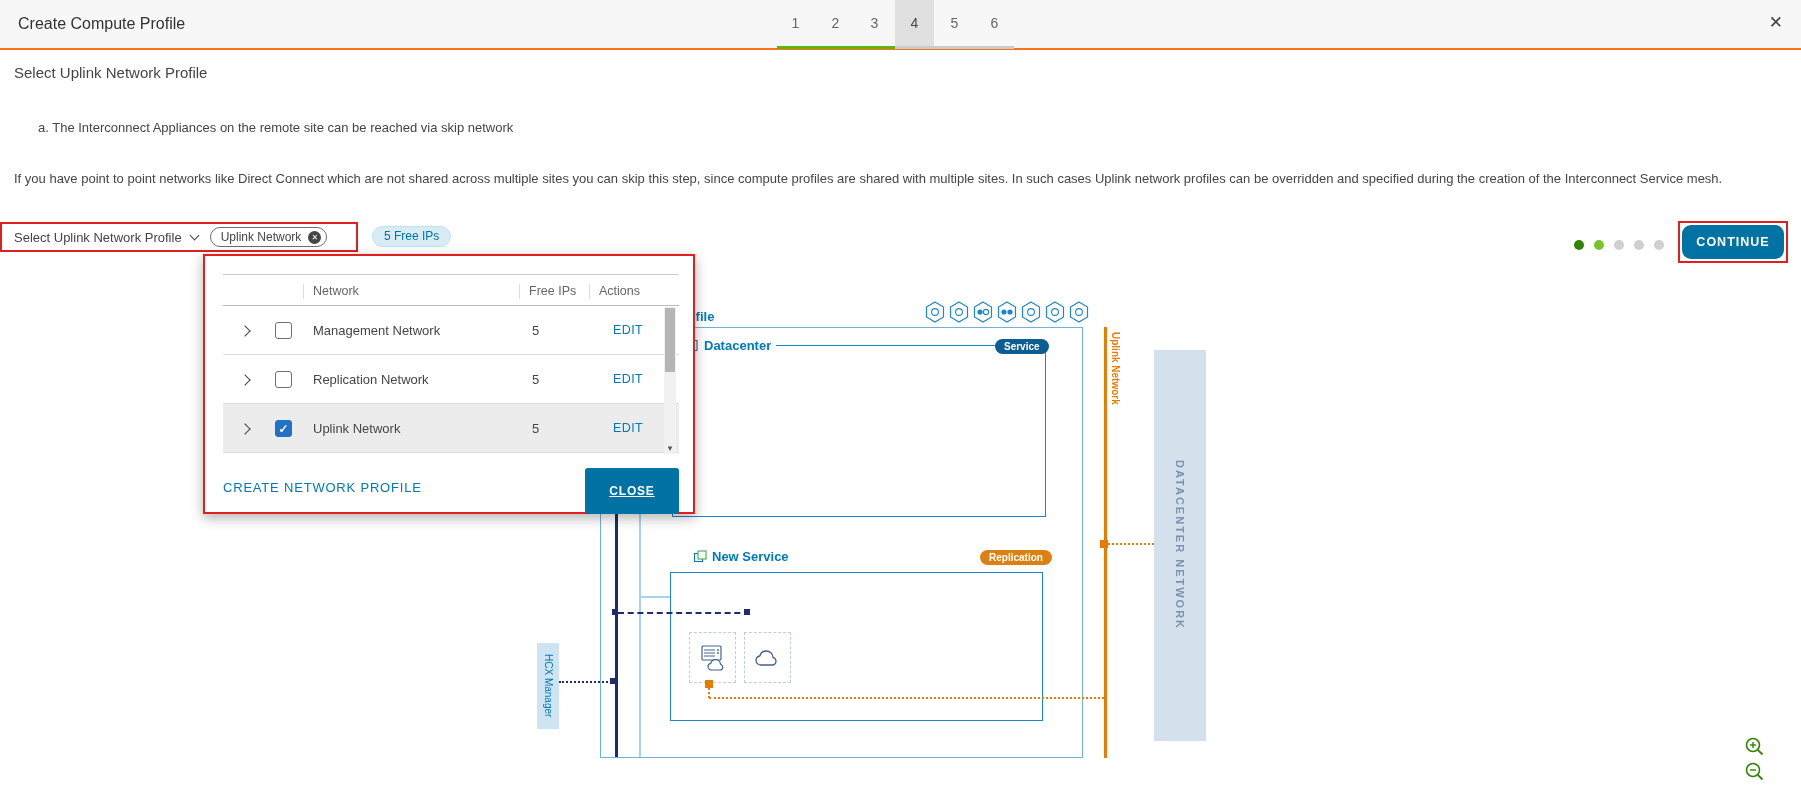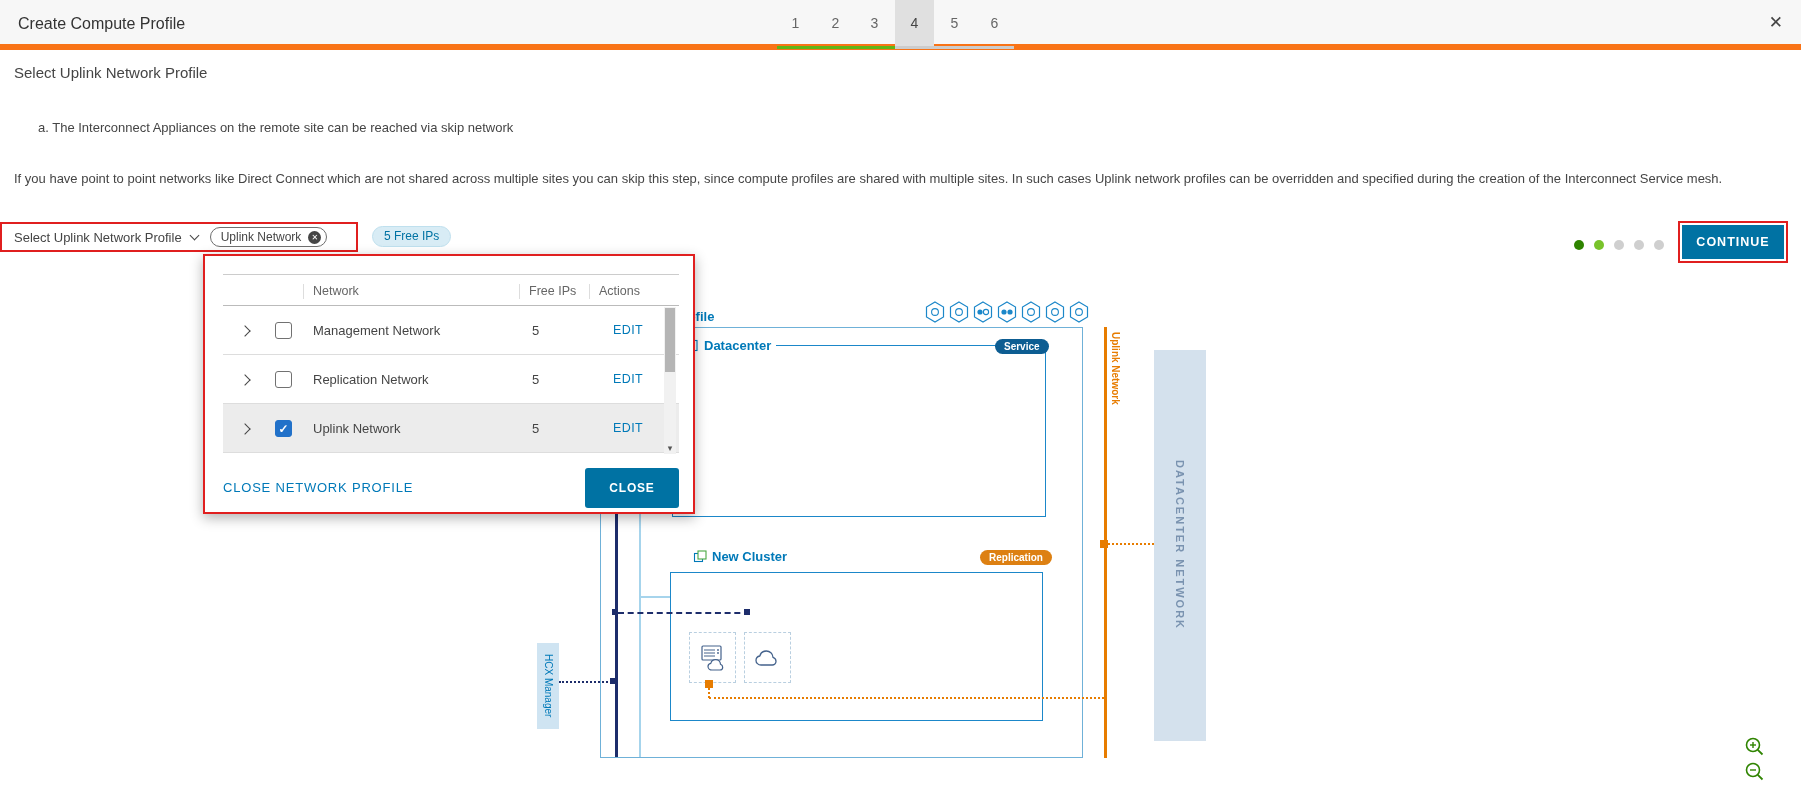--- a/index.html
+++ b/index.html
@@ -3,21 +3,21 @@
 <meta charset="utf-8">
 <style>
   * { box-sizing: border-box; margin: 0; padding: 0; }
   html,body { background:#fff; }
   .app { position:relative; width:1801px; height:809px; background:#fff;
          font-family:"Liberation Sans", sans-serif; overflow:hidden; }
   .abs { position:absolute; }
 
   
   .hdr { position:absolute; left:0; top:0; right:0; height:50px; background:#f7f7f7;
-         border-bottom:6px solid #f97316; z-index:30; }
+         border-bottom:2px solid #f97316; z-index:30; }
   .hdr-title { position:absolute; left:18px; top:15px; font-size:16px; color:#333; }
   .step { position:absolute; top:0; width:39px; height:47px; line-height:47px; text-align:center;
           font-size:14px; color:#666; cursor:pointer; }
   .step.active { background:#e0e0e0; color:#454545; }
   .underline { position:absolute; top:46px; height:3px; }
   .underline.green { background:#60b515; }
   .underline.gray  { background:#ccc; }
   .hdr-close { position:absolute; right:18px; top:12px; font-size:17px; color:#454545;
                background:none; border:none; cursor:pointer; }
 
@@ -63,34 +63,34 @@
   .r-edit { position:absolute; left:390px; top:0; line-height:49px; font-size:12.5px; color:#0079b8;
             letter-spacing:.4px; cursor:pointer; }
   .sb-track { position:absolute; left:459px; top:51px; width:12px; height:147px; background:#f1f1f1; }
   .sb-thumb { position:absolute; left:1px; top:1px; width:10px; height:64px; background:#b5b5b5;
               cursor:grab; }
   .sb-arrow { position:absolute; left:0; bottom:1px; width:12px; text-align:center; font-size:9px;
               color:#555; cursor:pointer; }
   .sb-arrow::after { content:"▾"; }
   .create-link { position:absolute; left:18px; top:224px; font-size:13px; color:#0079b8;
                  letter-spacing:.8px; cursor:pointer; background:none; border:none; }
-  .close-btn { position:absolute; left:380px; top:212px; width:94px; height:40px; background:#0072a3;
+  .close-btn { position:absolute; left:380px; top:212px; width:94px; height:46px; background:#0072a3;
                color:#fff; font-size:12px; font-weight:bold; letter-spacing:.8px; border:none;
-               border-radius:3px; cursor:pointer; font-family:"Liberation Sans",sans-serif; }
+               border-radius:3px; cursor:pointer; font-family:"Liberation Sans",sans-serif;text-decoration:underline; }
 
   
   .dot { position:absolute; top:240px; width:10px; height:10px; border-radius:50%; z-index:15; }
   .dot.complete { background:#2f8400; }
   .dot.current  { background:#79c32b; }
   .dot.upcoming { background:#cfcfcf; }
   .cont-wrap { position:absolute; left:1678px; top:221px; width:110px; height:42px;
                border:2px solid #e01f1f; z-index:15; }
   .cont-btn { position:absolute; left:2px; top:2px; width:102px; height:34px; background:#0072a3;
               color:#fff; font-size:12.5px; font-weight:bold; letter-spacing:1px; border:none;
-              border-radius:0; cursor:pointer; font-family:"Liberation Sans",sans-serif; }
+              border-radius:9px; cursor:pointer; font-family:"Liberation Sans",sans-serif; }
 
   
   .diagram { position:absolute; inset:0; z-index:1; }
   .outer-box { border:1px solid #6fb1d8; }
   .inner-box { border:1px solid #1b87c9; }
   .blue-label { color:#0079b8; font-size:13px; font-weight:600; }
   .label-wrap { display:flex; align-items:center; gap:5px; background:#fff; padding:0 5px; }
   .mini-badge { color:#fff; font-size:10px; font-weight:600; height:15px; line-height:15px;
                 padding:0 9px; border-radius:8px; }
   .svc { background:#0d5d92; }
@@ -175,21 +175,21 @@
         </svg>
       <span class="blue-label">Datacenter</span>
     </div>
     <div class="abs mini-badge svc" style="left:995px;top:339px">Service</div>
 
     <div class="abs label-wrap" style="left:688px;top:549px">
       <svg width="14" height="13">
           <rect x="1.5" y="3.5" width="8" height="8" fill="#fff" stroke="#0079b8" stroke-width="1.1"></rect>
           <rect x="5" y="1" width="8" height="8" fill="#fff" stroke="#49a842" stroke-width="1.1"></rect>
         </svg>
-      <span class="blue-label">New Cluster</span>
+      <span class="blue-label">New Service</span>
     </div>
     <div class="abs mini-badge dep" style="left:980px;top:550px">Replication</div>
     <div class="abs inner-box" style="left:670px;top:572px;width:373px;height:149px"></div>
 
     <div class="abs app-box" style="left:689px;top:632px">
       <svg width="30" height="32">
         <rect x="4" y="4" width="19" height="14" rx="1" fill="#fff" stroke="#44628c" stroke-width="1.2"></rect>
         <line x1="6" y1="8" x2="17" y2="8" stroke="#44628c"></line>
         <line x1="6" y1="11" x2="17" y2="11" stroke="#44628c"></line>
         <line x1="6" y1="14" x2="17" y2="14" stroke="#44628c"></line>
@@ -296,21 +296,21 @@
       <span class="r-name">Uplink Network</span>
       <span class="r-ips">5</span>
       <span class="r-edit">EDIT</span>
     </div>
 
     <div class="sb-track">
       <div class="sb-thumb"></div>
       <div class="sb-arrow"></div>
     </div>
 
-    <button class="create-link">CLOSE NETWORK PROFILE</button>
+    <button class="create-link">CREATE NETWORK PROFILE</button>
     <button class="close-btn">CLOSE</button>
   </div>
 
   <span class="dot complete" style="left:1574px"></span>
   <span class="dot current" style="left:1594px"></span>
   <span class="dot upcoming" style="left:1614px"></span>
   <span class="dot upcoming" style="left:1634px"></span>
   <span class="dot upcoming" style="left:1654px"></span>
 
   <div class="cont-wrap">

